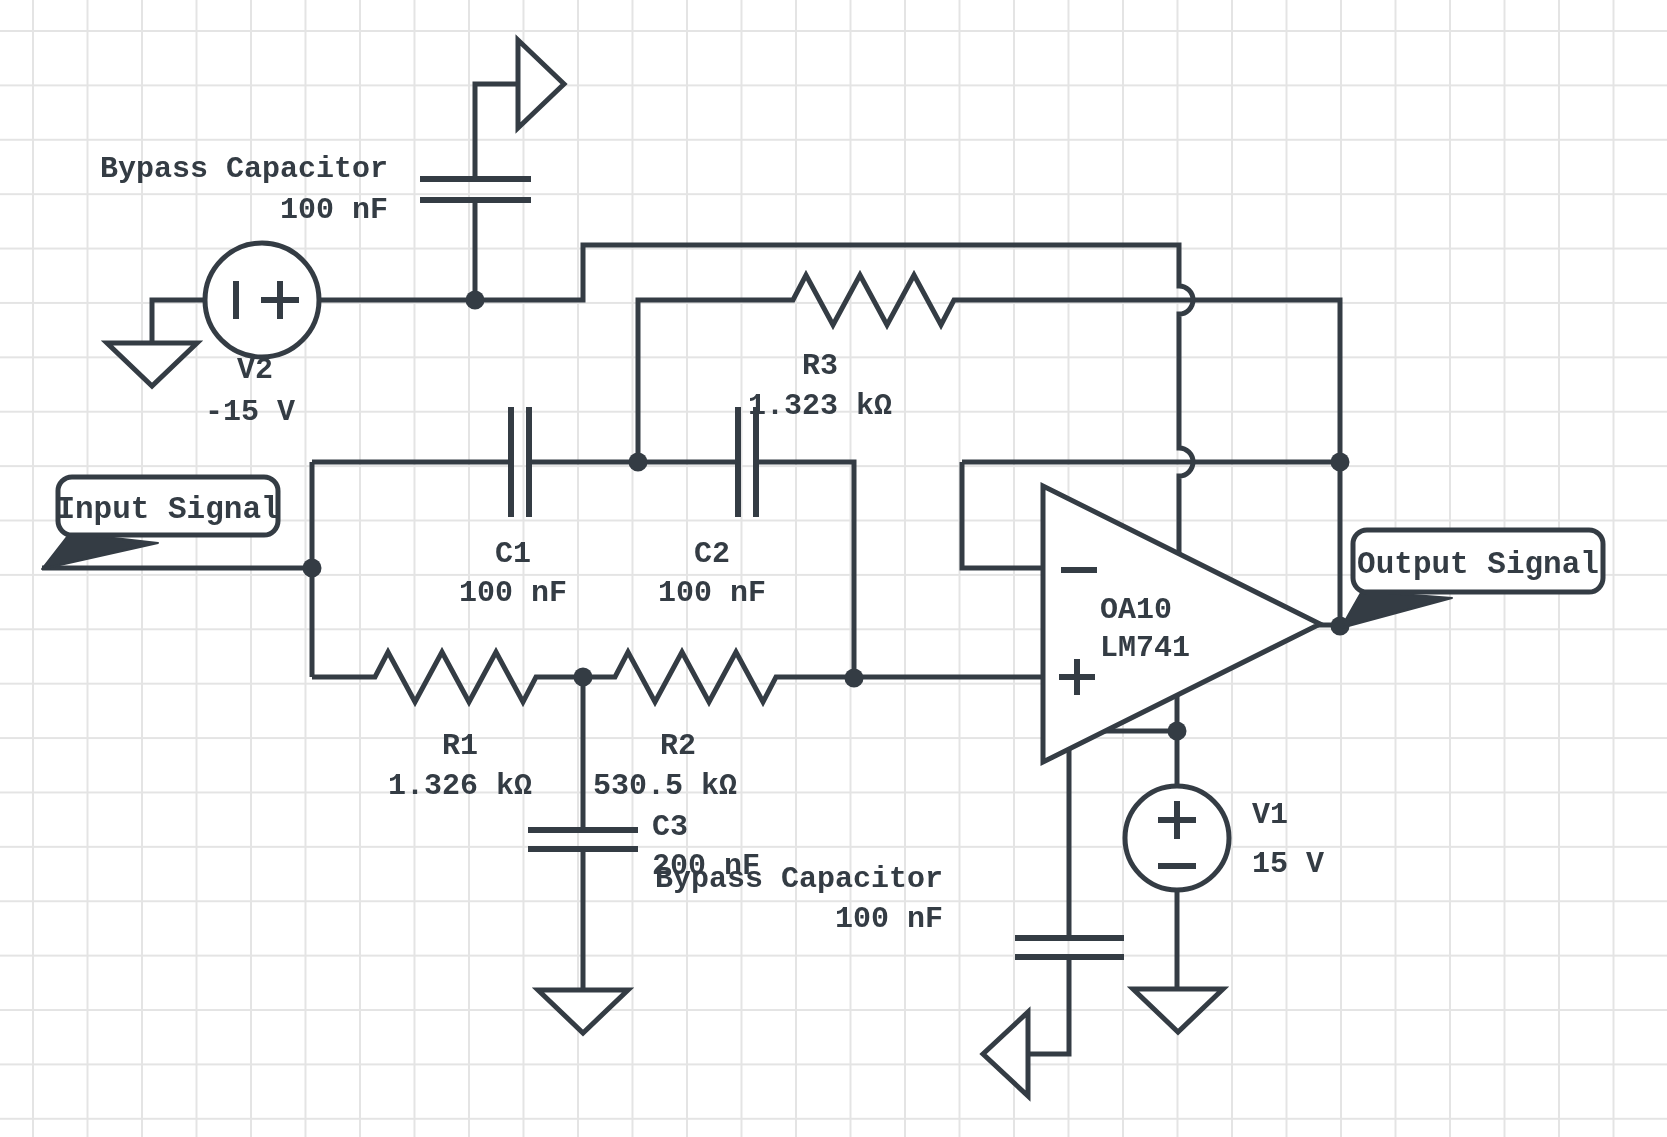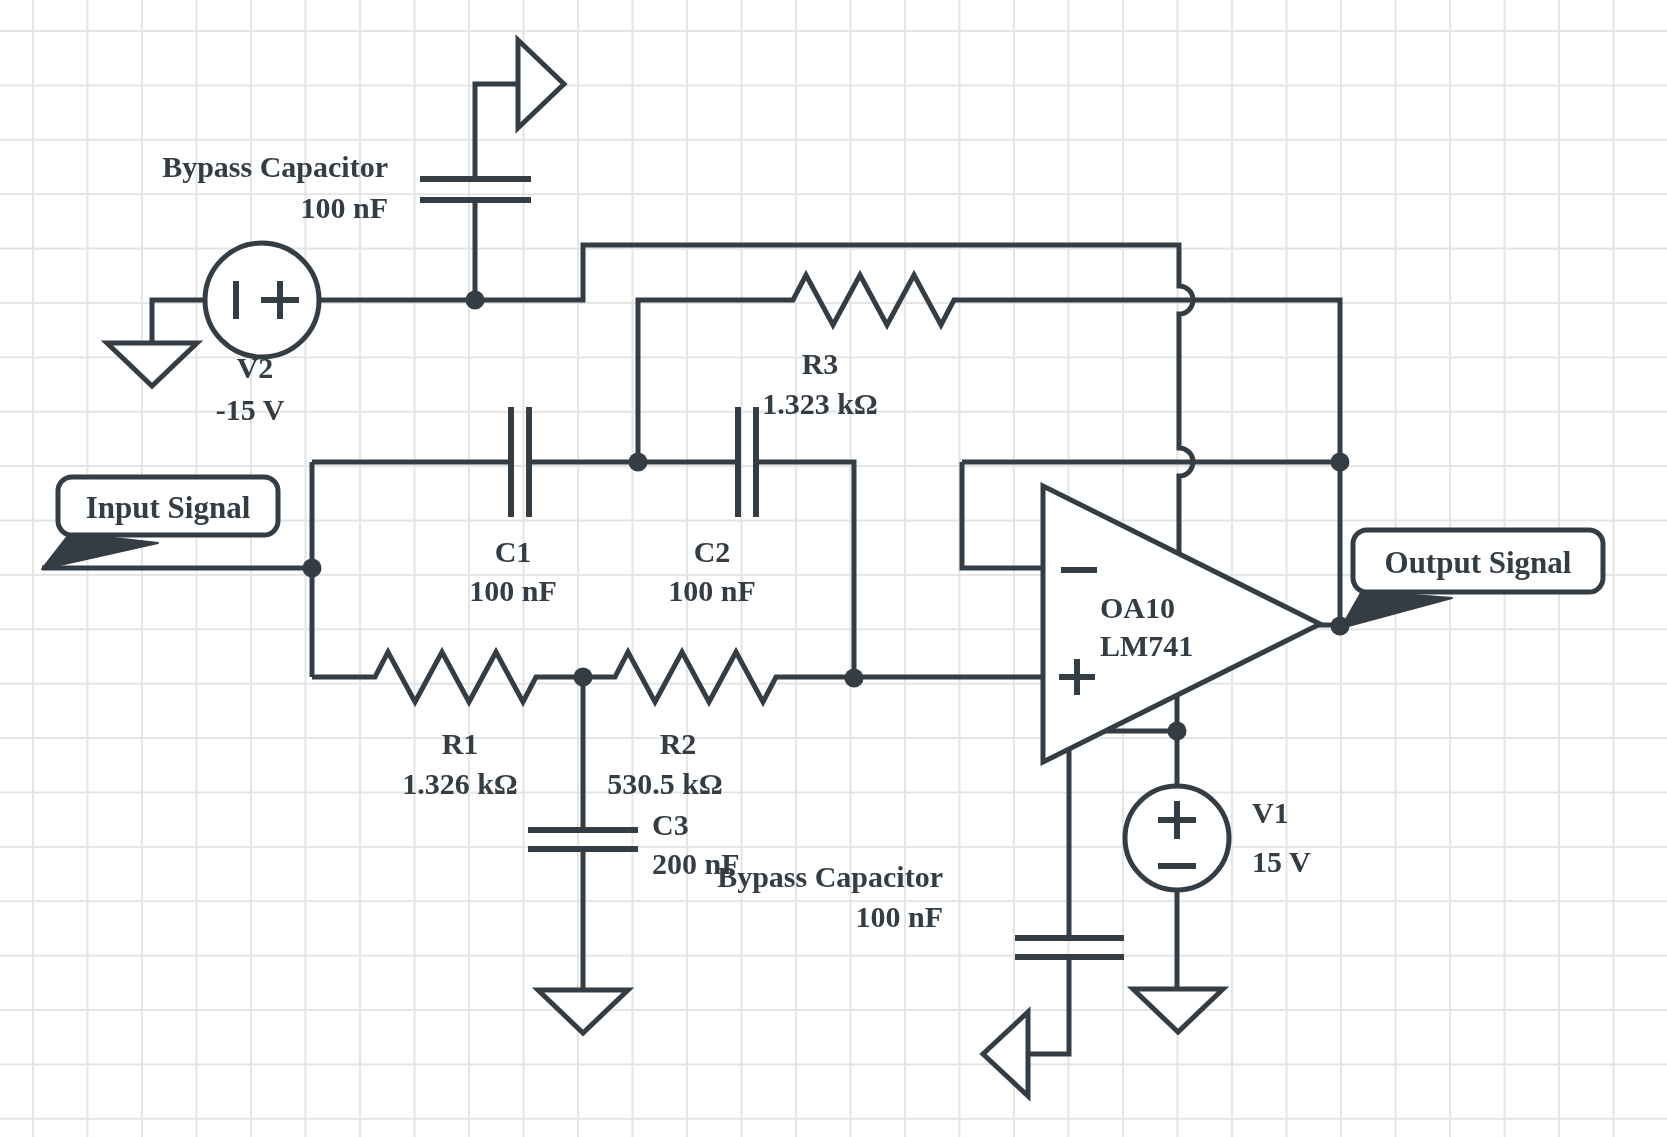--- a/index.html
+++ b/index.html
@@ -6,21 +6,21 @@
   #canvas{
     position:relative;
     width:1667px;height:1137px;
     background-color:#ffffff;
     background-image:
       linear-gradient(to right, #e4e4e4 1.6px, transparent 1.6px),
       linear-gradient(to bottom, #e4e4e4 1.6px, transparent 1.6px);
     background-size:54.5px 54.4px;
     background-position:32px 30px;
     overflow:hidden;
-    font-family:Liberation Serif, serif;
+    font-family:Liberation Mono, monospace;
   }
   svg{position:absolute;left:0;top:0;}
   .wire{stroke:#343C44;stroke-width:5;fill:none;}
   .plate{stroke:#343C44;stroke-width:6;fill:none;stroke-linecap:butt;}
   .sym{stroke:#343C44;stroke-width:6;fill:none;stroke-linecap:butt;}
   .outline{stroke:#343C44;stroke-width:5;fill:#ffffff;stroke-linejoin:miter;}
   .dot{fill:#343C44;stroke:none;}
   .lbl{fill:#343C44;font-size:30px;font-weight:700;}
   .tag-text{fill:#343C44;font-size:31px;font-weight:700;}
   .tag-rect{fill:#ffffff;stroke:#343C44;stroke-width:5;}

